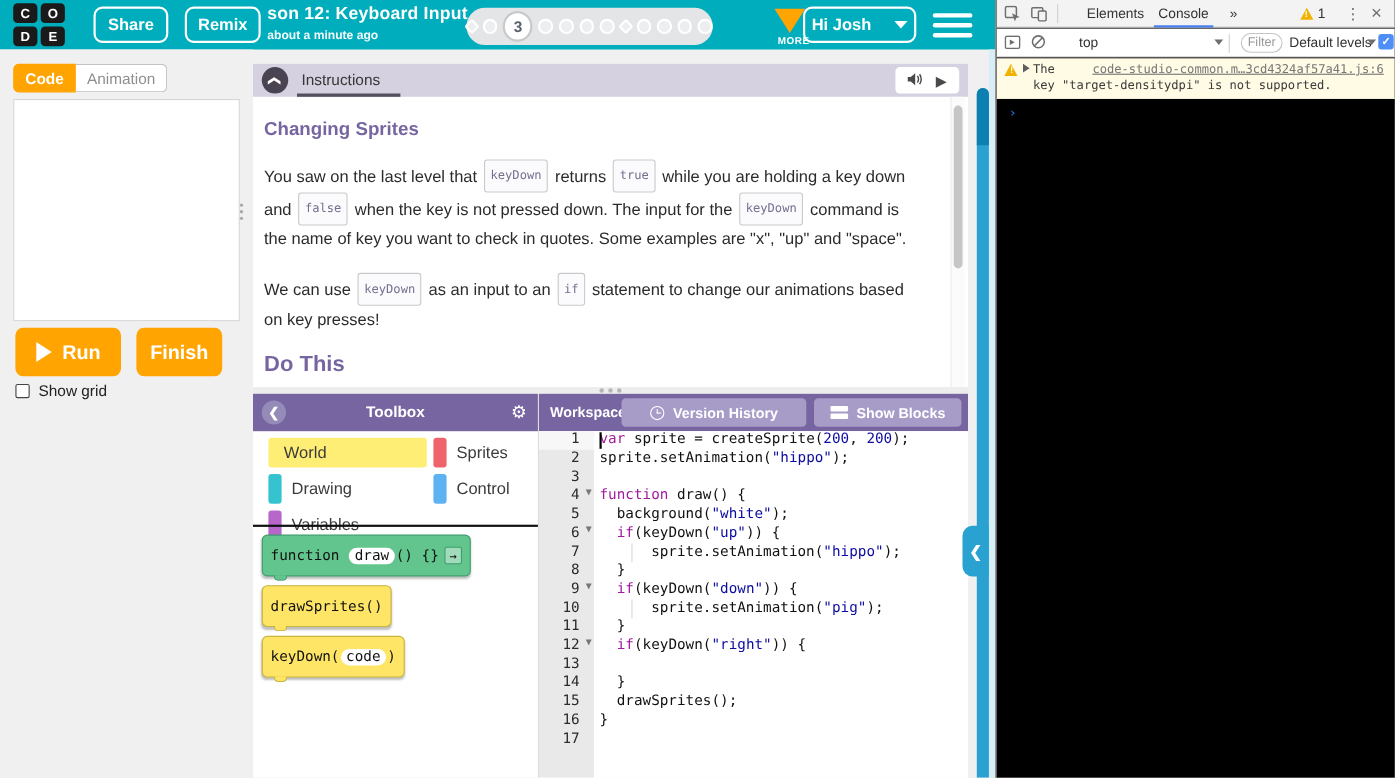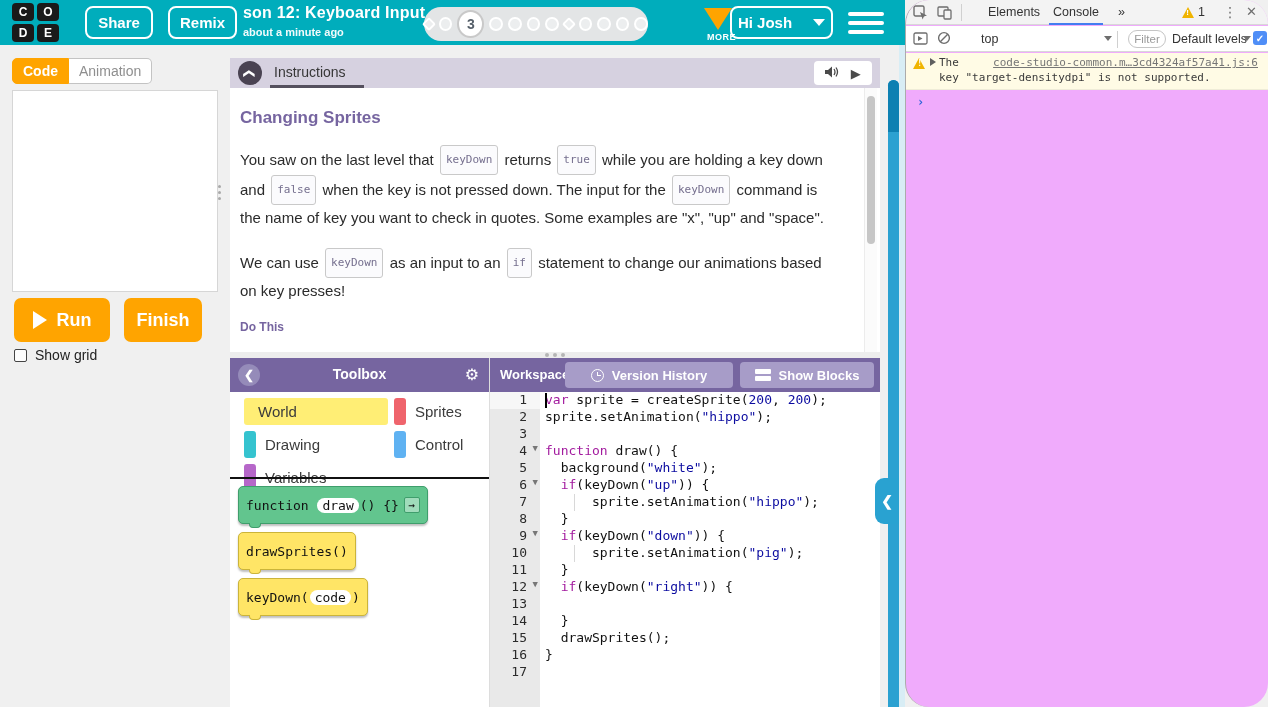--- a/index.html
+++ b/index.html
@@ -52,21 +52,21 @@
   #instr-collapse { position:absolute; left:8px; top:3px; width:24px; height:24px; border-radius:50%; background:#4a4352; color:#fff; display:flex; align-items:center; justify-content:center; cursor:pointer; }
   #instr-collapse span { display:inline-block; transform:rotate(90deg); font-size:11px; font-weight:bold; }
   #instr-tab { position:absolute; left:44px; top:6px; font-size:14px; color:#363636; }
   #instr-underline { position:absolute; left:40px; top:27px; width:94px; height:3px; background:#55505e; }
   #audio-box { position:absolute; right:8px; top:3px; width:58px; height:24px; background:#fff; border-radius:4px; display:flex; align-items:center; justify-content:space-evenly; }
   #audio-box .icn { color:#4a4a4a; font-size:13px; cursor:pointer; }
   #instr-body { position:absolute; left:0; top:30px; width:634px; height:264px; overflow:hidden; padding:20px 26px 0 10px; }
   #instr-heading { color:#7665a0; font-size:17px; font-weight:bold; }
   .instr-p { font-size:15px; color:#2b2b2b; line-height:26px; margin-top:17px; }
   .chip { display:inline-block; font-family:"DejaVu Sans Mono", monospace; font-size:11px; color:#756f8e; background:#fbfbfd; border:1px solid #c9c9c9; border-radius:3px; padding:1px 5px; margin:0 2px; vertical-align:2px; }
-  #do-this { color:#7665a0; font-size:12px; font-weight:bold; margin-top:16px; }
+  #do-this { color:#7665a0; font-size:20px; font-weight:bold; margin-top:16px; }
   #instr-scroll { position:absolute; right:3px; top:30px; width:13px; height:264px; background:#fbfbfb; border-left:1px solid #ececec; }
   #instr-thumb { position:absolute; left:2px; top:8px; width:8px; height:148px; background:#c6c6c6; border-radius:4px; }
   #h-dots { position:absolute; left:230px; top:352px; width:650px; height:6px; background:#ededed; display:flex; align-items:center; justify-content:center; gap:4px; }
   #h-dots i { width:4px; height:4px; border-radius:50%; background:#b5b5b5; }
 
   
   #toolbox { position:absolute; left:230px; top:358px; width:260px; height:349px; background:#fff; border-right:1px solid #ddd; }
   #tb-hdr { position:absolute; left:0; top:0; width:100%; height:34px; background:#7665a0; }
   #tb-back { position:absolute; left:8px; top:6px; width:22px; height:22px; border-radius:50%; background:#958bb9; color:#fff; font-size:12px; font-weight:bold; display:flex; align-items:center; justify-content:center; cursor:pointer; }
   #tb-title { position:absolute; left:0; top:8px; width:100%; text-align:center; color:#fff; font-weight:bold; font-size:14px; }
@@ -109,21 +109,21 @@
   .tk-k { color:#a21a9e; } .tk-s { color:#0c0cA0; } .tk-n { color:#0c0cA0; } .tk-p { color:#111; }
   .cursor { position:absolute; left:5px; top:1px; width:1.5px; height:15px; background:#000; }
 
   
   #pale-strip { position:absolute; left:899px; top:45px; width:6px; height:662px; background:#d8edf5; }
   #blue-bar { position:absolute; left:888px; top:80px; width:11px; height:627px; background:#2ba1d1; border-radius:6px 6px 0 0; }
   #blue-thumb { position:absolute; left:888px; top:80px; width:11px; height:52px; background:#0d80b2; border-radius:6px 6px 0 0; }
   #collapse-tab { position:absolute; left:875px; top:478px; width:24px; height:46px; background:#29a2d1; border-radius:9px 0 0 9px; color:#fff; font-weight:bold; font-size:14px; display:flex; align-items:center; justify-content:center; cursor:pointer; }
 
   
-  #devtools { position:absolute; left:905px; top:0; width:363px; height:707px; background:#f0abfc; border-left:1px solid #ababab; overflow:hidden; font-size:12.5px; color:#333;border-radius:24px; }
+  #devtools { position:absolute; left:905px; top:0; width:363px; height:707px; background:#000000; border-left:1px solid #ababab; overflow:hidden; font-size:12.5px; color:#333; }
   #dt-row1 { position:absolute; left:0; top:0; width:100%; height:25px; background:#f3f3f3; border-bottom:1px solid #d8d8d8; }
   #dt-row2 { position:absolute; left:0; top:26px; width:100%; height:26px; background:#fff; border-bottom:1px solid #d8d8d8; }
   .dt-sep { position:absolute; top:4px; width:1px; height:17px; background:#d0d0d0; }
   .dt-tab { position:absolute; top:5px; cursor:pointer; color:#333; }
   .dt-tab.active { font-weight:normal; }
   .dt-tab.active:after { content:""; position:absolute; left:-4px; right:-4px; bottom:-6px; height:2.5px; background:#437df0; }
   .dt-icn { position:absolute; cursor:pointer; color:#6e6e6e; }
   #warn-badge { position:absolute; left:276px; top:5px; display:flex; align-items:center; gap:4px; cursor:pointer; }
   .warn-tri { width:0; height:0; border-left:6.5px solid transparent; border-right:6.5px solid transparent; border-bottom:11px solid #f0b400; position:relative; }
   .warn-tri:after { content:"!"; position:absolute; left:-1.8px; top:1px; color:#fff; font-size:8px; font-weight:bold; }

